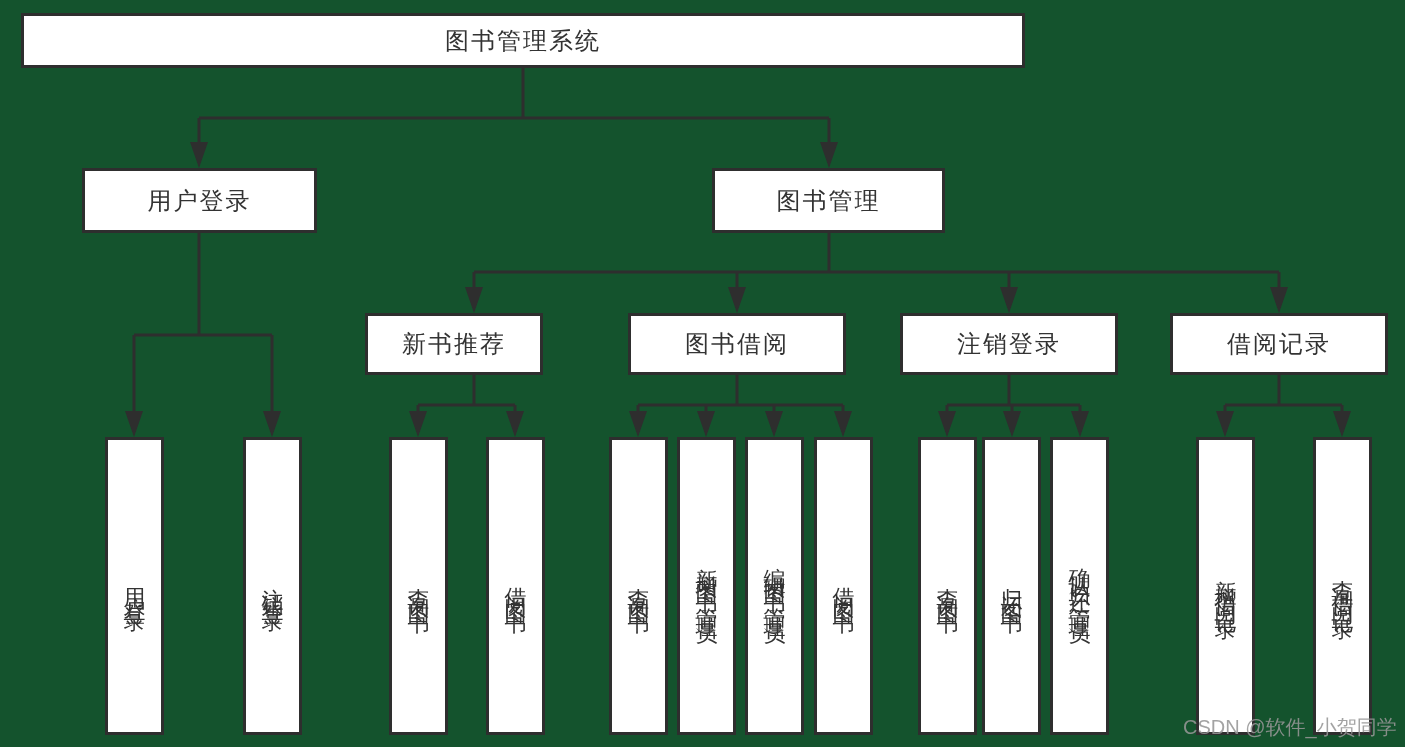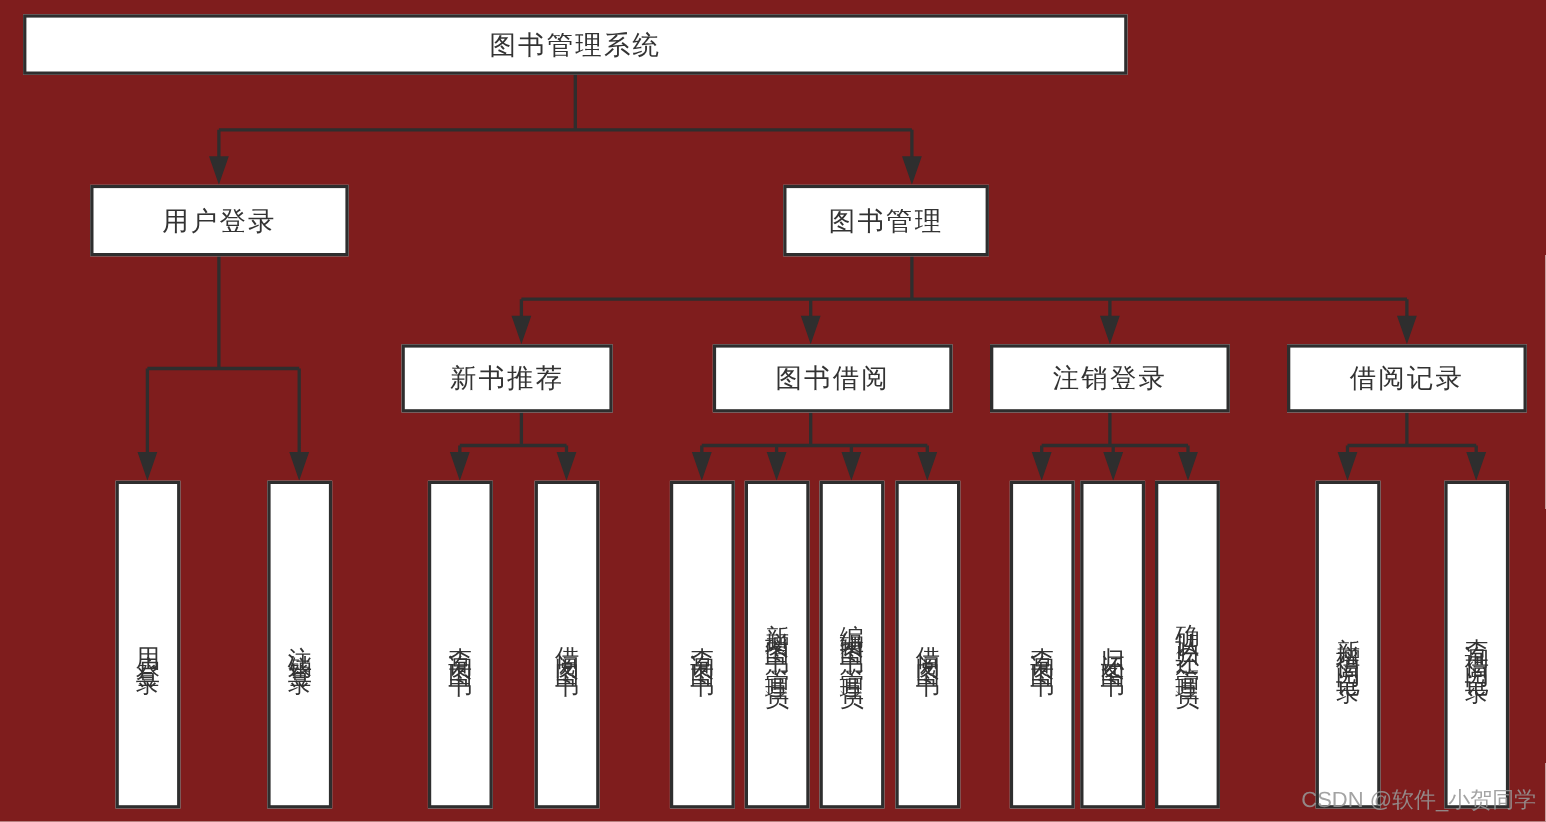--- a/index.html
+++ b/index.html
@@ -5,21 +5,21 @@
   html, body {
     margin: 0;
     padding: 0;
     background: #ffffff;
     font-family: "Liberation Sans", sans-serif;
   }
   .canvas {
     position: relative;
     width: 1405px;
     height: 747px;
-    background: #7f1d1d;
+    background: #14532d;
     overflow: hidden;
   }
   .wires {
     position: absolute;
     left: 0; top: 0;
     width: 1405px; height: 747px;
     pointer-events: none;
   }
   .node {
     position: absolute;
@@ -90,24 +90,24 @@
       <polygon points="1012,437 1003,411 1021,411"></polygon>
       <polygon points="1080,437 1071,411 1089,411"></polygon>
       <polygon points="1225,437 1216,411 1234,411"></polygon>
       <polygon points="1342,437 1333,411 1351,411"></polygon>
     </g>
   </svg>
 
   <div class="node h" style="left:21px; top:13px; width:1004px; height:55px;">图书管理系统</div>
 
   <div class="node h" style="left:82px; top:168px; width:235px; height:65px;">用户登录</div>
-  <div class="node h" style="left:712px; top:168px; width:187px; height:65px;">图书管理</div>
+  <div class="node h" style="left:712px; top:168px; width:233px; height:65px;">图书管理</div>
 
-  <div class="node h" style="left:365px; top:313px; width:192px; height:62px;">新书推荐</div>
-  <div class="node h" style="left:628px; top:313px; width:218px; height:62px;margin-left:20px;">图书借阅</div>
+  <div class="node h" style="left:365px; top:313px; width:178px; height:62px;">新书推荐</div>
+  <div class="node h" style="left:628px; top:313px; width:218px; height:62px;">图书借阅</div>
   <div class="node h" style="left:900px; top:313px; width:218px; height:62px;">注销登录</div>
   <div class="node h" style="left:1170px; top:313px; width:218px; height:62px;">借阅记录</div>
 
   <div class="node v" style="left:105px; top:437px; width:59px; height:298px;">
     <span class="vtext">用户登录</span>
   </div>
   <div class="node v" style="left:243px; top:437px; width:59px; height:298px;">
     <span class="vtext">注销登录</span>
   </div>
 

